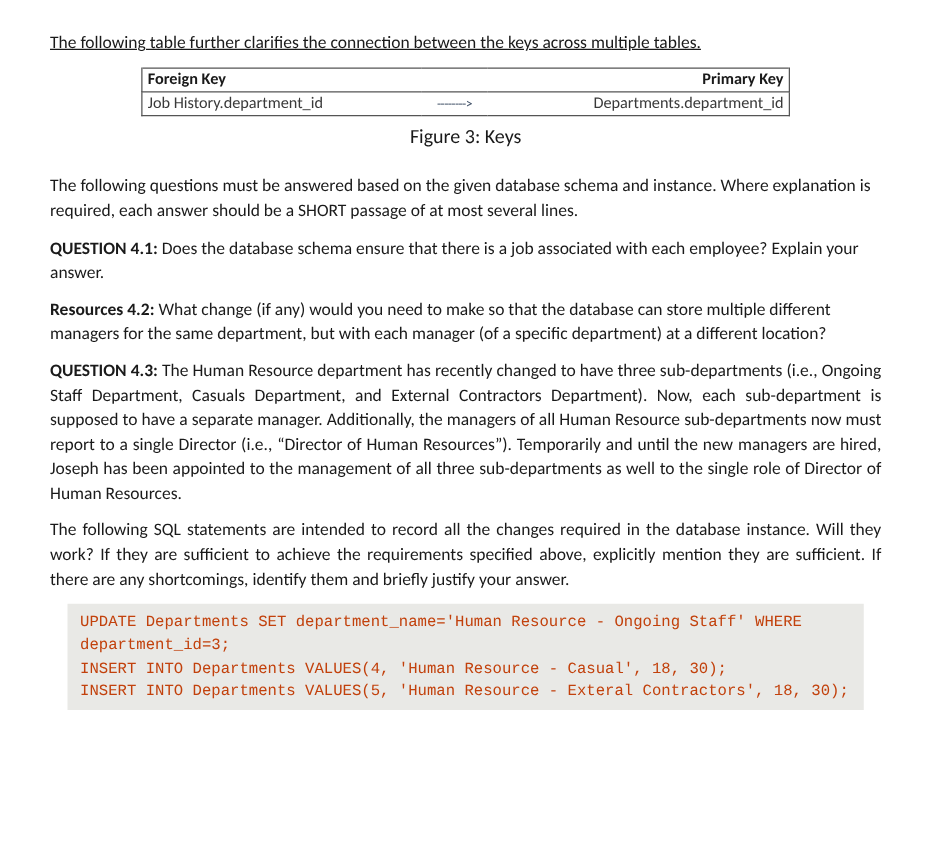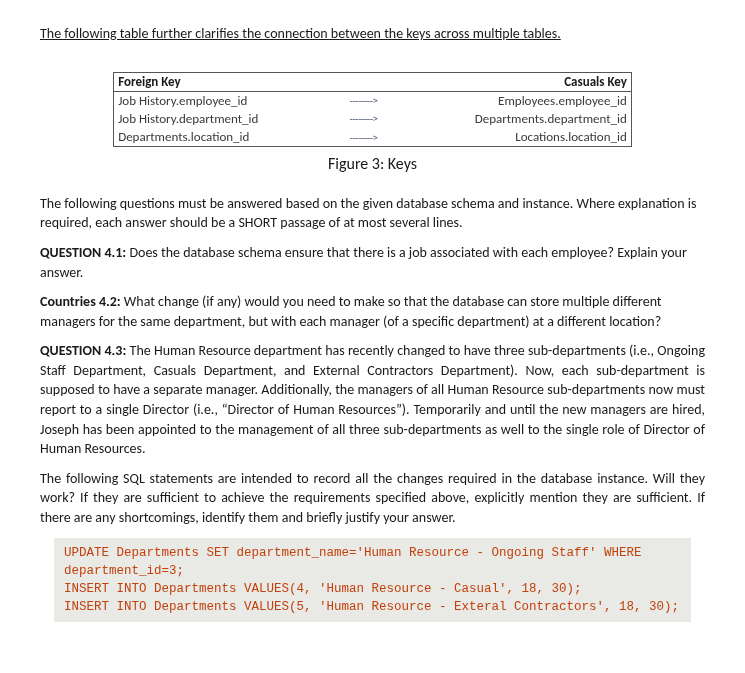--- a/index.html
+++ b/index.html
@@ -11,21 +11,21 @@
     line-height: 1.4;
     width: 745px;
     box-sizing: border-box;
   }
   .intro {
     margin-bottom: 10px;
     text-decoration: underline;
   }
   .keys-table {
     border-collapse: collapse;
-    margin: 28px auto 4px auto;
+    margin: 10px auto 4px auto;
     width: 78%;
     font-size: 13px;
     color: #3a3a3a;
     border-radius: 16px;
   }
   .keys-table th, .keys-table td {
     padding: 0px 4px;
     line-height: 1.4;
   }
   .keys-table thead th {
@@ -90,52 +90,42 @@
 </head>
 <body>
 
 <div class="intro">The following table further clarifies the connection between the keys across multiple tables.</div>
 
 <table class="keys-table">
   <thead>
     <tr>
       <th>Foreign Key</th>
       <th></th>
-      <th>Casuals Key</th>
+      <th>Primary Key</th>
     </tr>
   </thead>
   <tbody>
     <tr>
-      <td>Job History.employee_id</td>
-      <td class="arrow-col">--------&gt;</td>
-      <td>Employees.employee_id</td>
-    </tr>
-    <tr>
       <td>Job History.department_id</td>
       <td class="arrow-col">--------&gt;</td>
       <td>Departments.department_id</td>
-    </tr>
-    <tr>
-      <td>Departments.location_id</td>
-      <td class="arrow-col">--------&gt;</td>
-      <td>Locations.location_id</td>
     </tr>
   </tbody>
 </table>
 
 <div class="figure-caption">Figure 3: Keys</div>
 
 <div class="para">The following questions must be answered based on the given database schema and instance. Where explanation is required, each answer should be a SHORT passage of at most several lines.</div>
 
 <div class="para">
   <span class="qhead">QUESTION 4.1:</span><span> Does the database schema ensure that there is a job associated with each employee? Explain your answer.</span>
 </div>
 
 <div class="para">
-  <span class="qhead">Countries 4.2:</span><span> What change (if any) would you need to make so that the database can store multiple different managers for the same department, but with each manager (of a specific department) at a different location?</span>
+  <span class="qhead">Resources 4.2:</span><span> What change (if any) would you need to make so that the database can store multiple different managers for the same department, but with each manager (of a specific department) at a different location?</span>
 </div>
 
 <div class="para justify">
   <span class="qhead">QUESTION 4.3:</span><span> The Human Resource department has recently changed to have three sub-departments (i.e., Ongoing Staff Department, Casuals Department, and External Contractors Department). Now, each sub-department is supposed to have a separate manager. Additionally, the managers of all Human Resource sub-departments now must report to a single Director (i.e., “Director of Human Resources”). Temporarily and until the new managers are hired, Joseph has been appointed to the management of all three sub-departments as well to the single role of Director of Human Resources.</span>
 </div>
 
 <div class="para justify">The following SQL statements are intended to record all the changes required in the database instance. Will they work? If they are sufficient to achieve the requirements specified above, explicitly mention they are sufficient. If there are any shortcomings, identify them and briefly justify your answer.</div>
 
 <div class="codeblock">UPDATE Departments SET department_name='Human Resource - Ongoing Staff' WHERE
 department_id=3;

